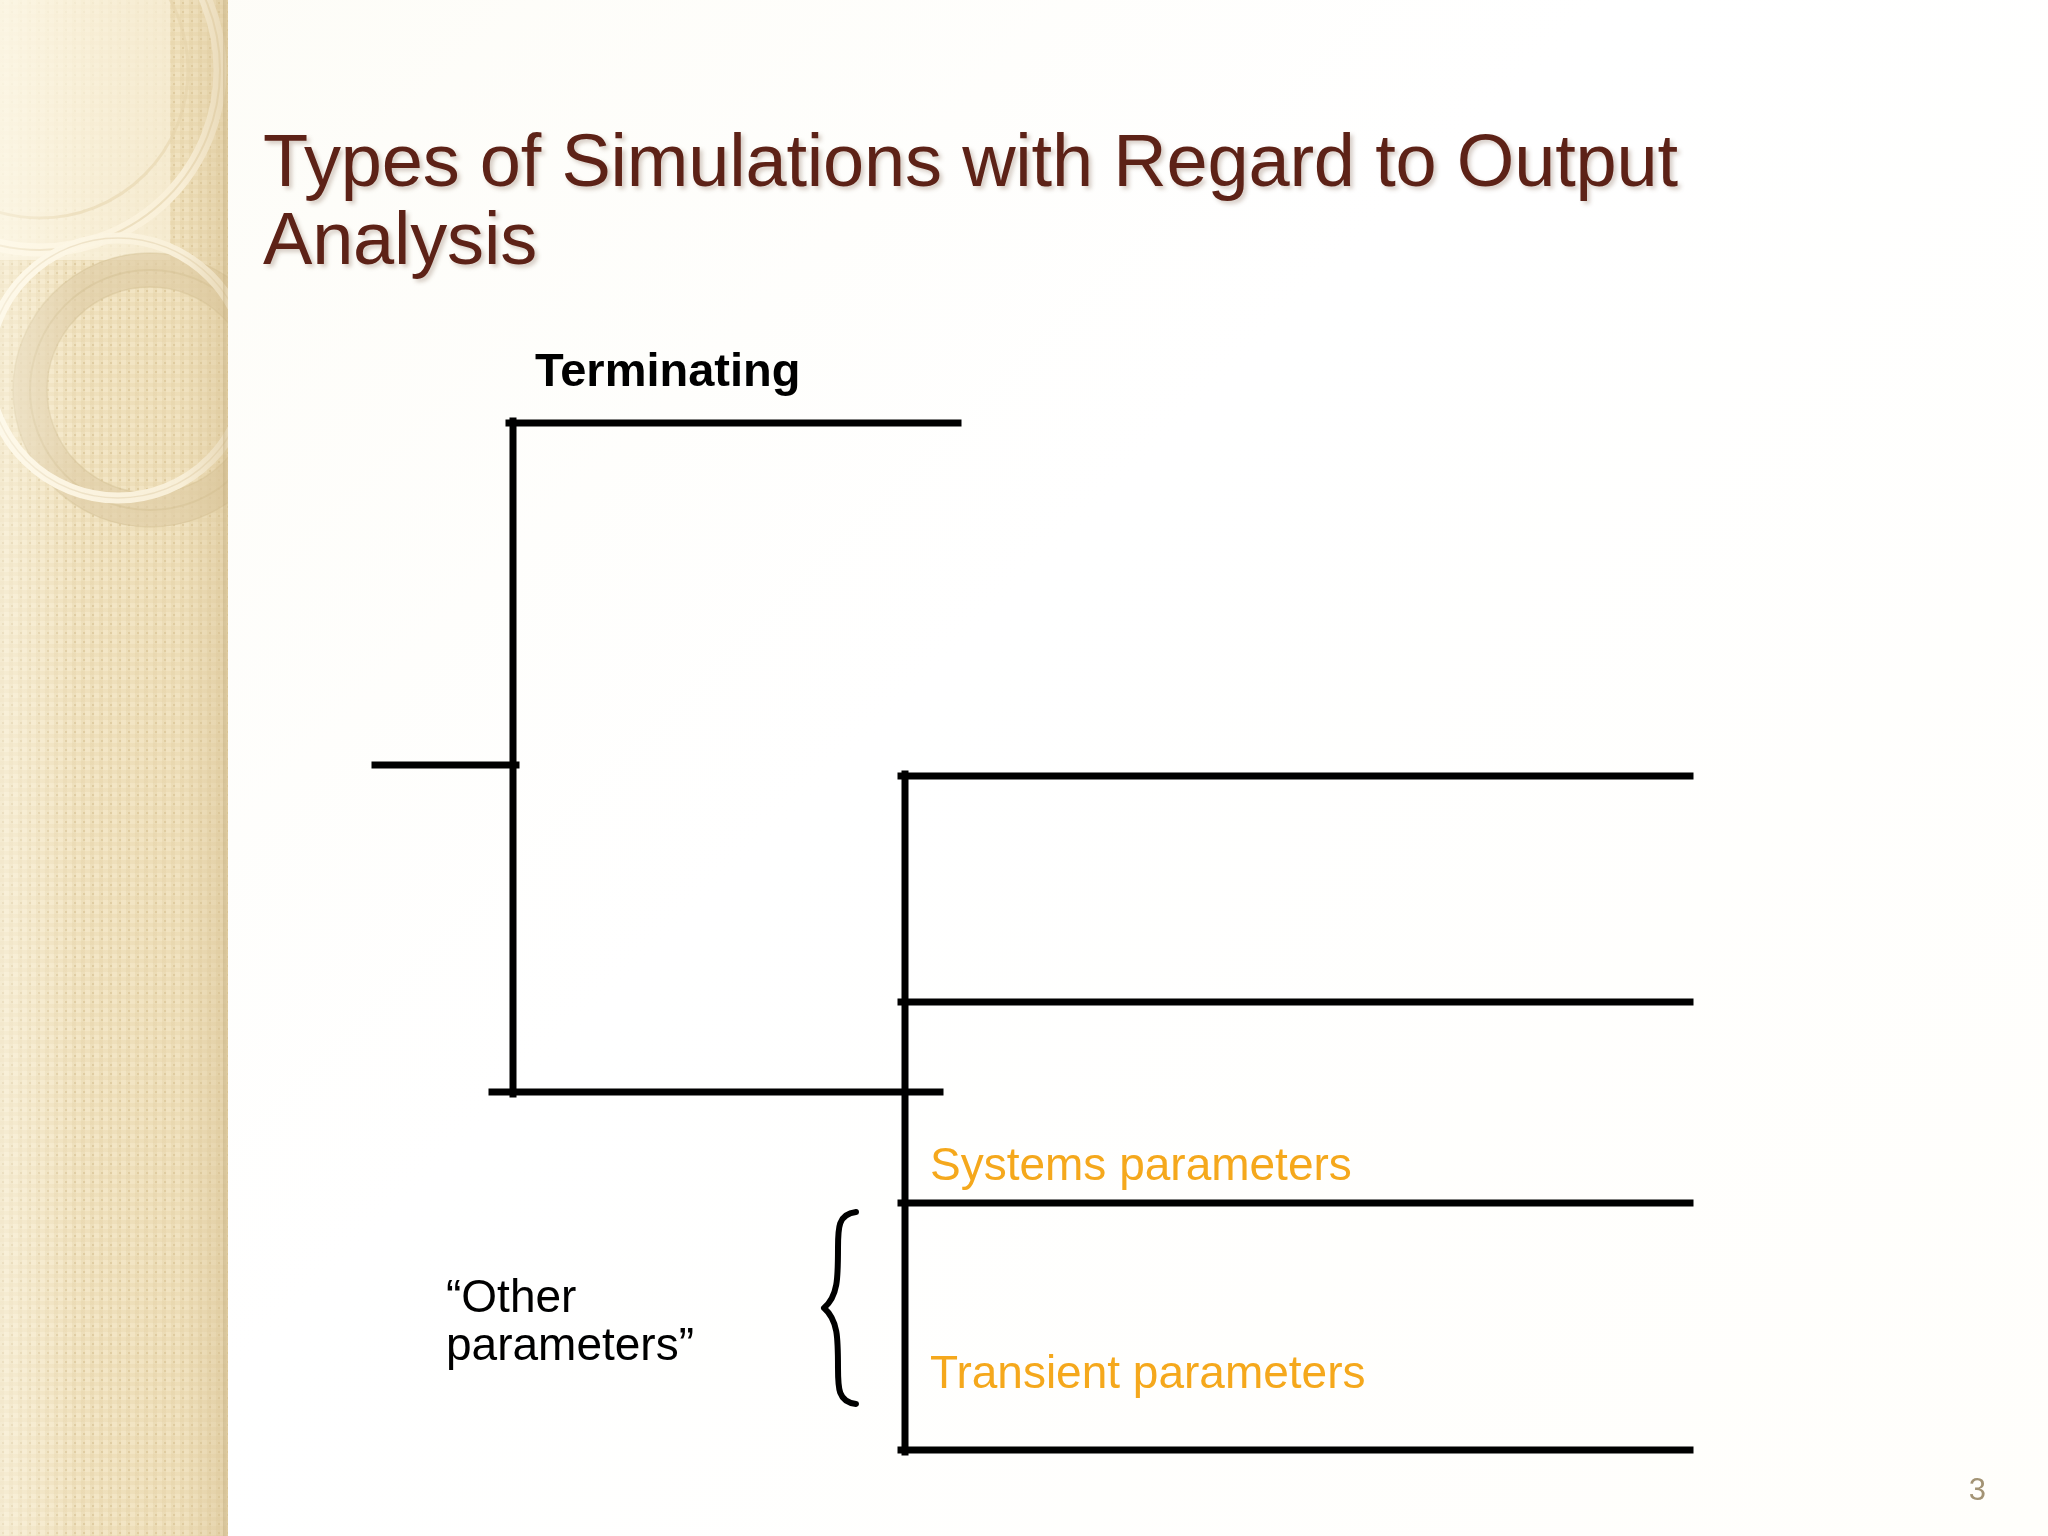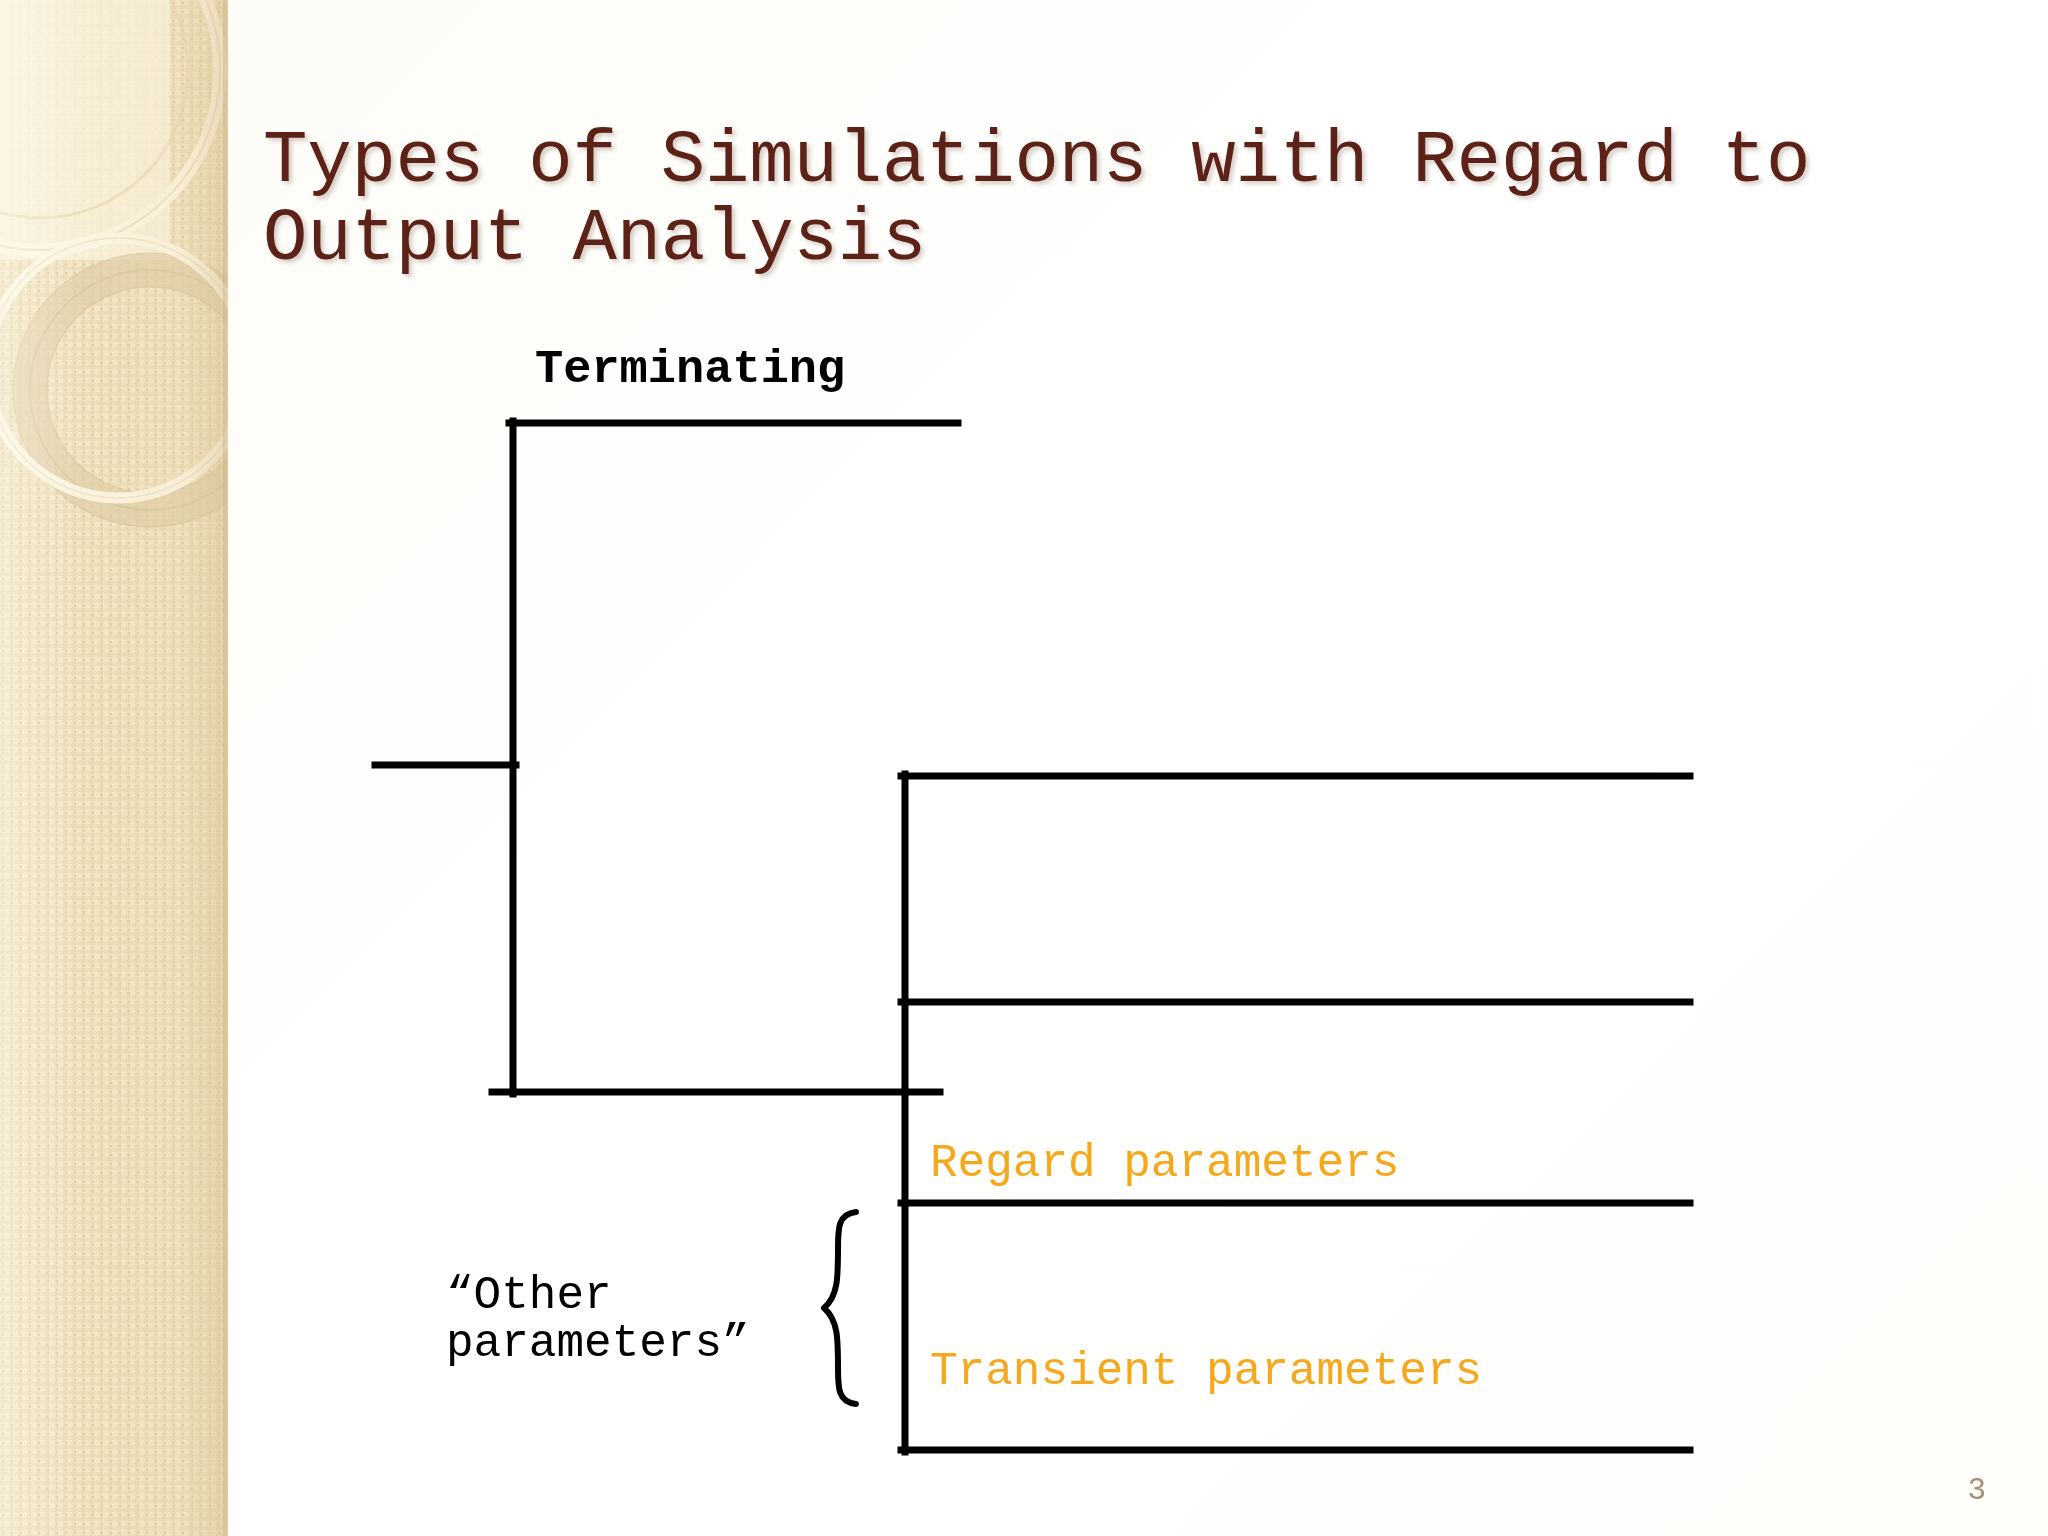--- a/index.html
+++ b/index.html
@@ -10,21 +10,20 @@
   body {
     font-family: "Liberation Sans", sans-serif;
   }
 
   #slide {
     position: relative;
     width: 2048px;
     height: 1536px;
     overflow: hidden;
     background: linear-gradient(135deg, #fdfcf6 0%, #ffffff 45%, #fffefb 100%);
-    font-family: Liberation Mono, monospace;
   }
 
   
   #sidebar {
     position: absolute;
     left: 0; top: 0;
     width: 228px;
     height: 1536px;
     overflow: hidden;
     background: #f0e2c0;
@@ -169,19 +168,19 @@
 
 
   <div id="lbl-terminating" class="dlabel bold">Terminating</div>
 
 
   <div id="lbl-other-parameters" class="dlabel">“Other
 parameters”</div>
 
 
 
-  <div id="lbl-dynamic" class="dlabel amber">Regard parameters</div>
+  <div id="lbl-dynamic" class="dlabel amber">Systems parameters</div>
 
   <div id="lbl-transient" class="dlabel amber">Transient parameters</div>
 
   <div id="page-number">3</div>
 
 </div>
 
 </body></html>

